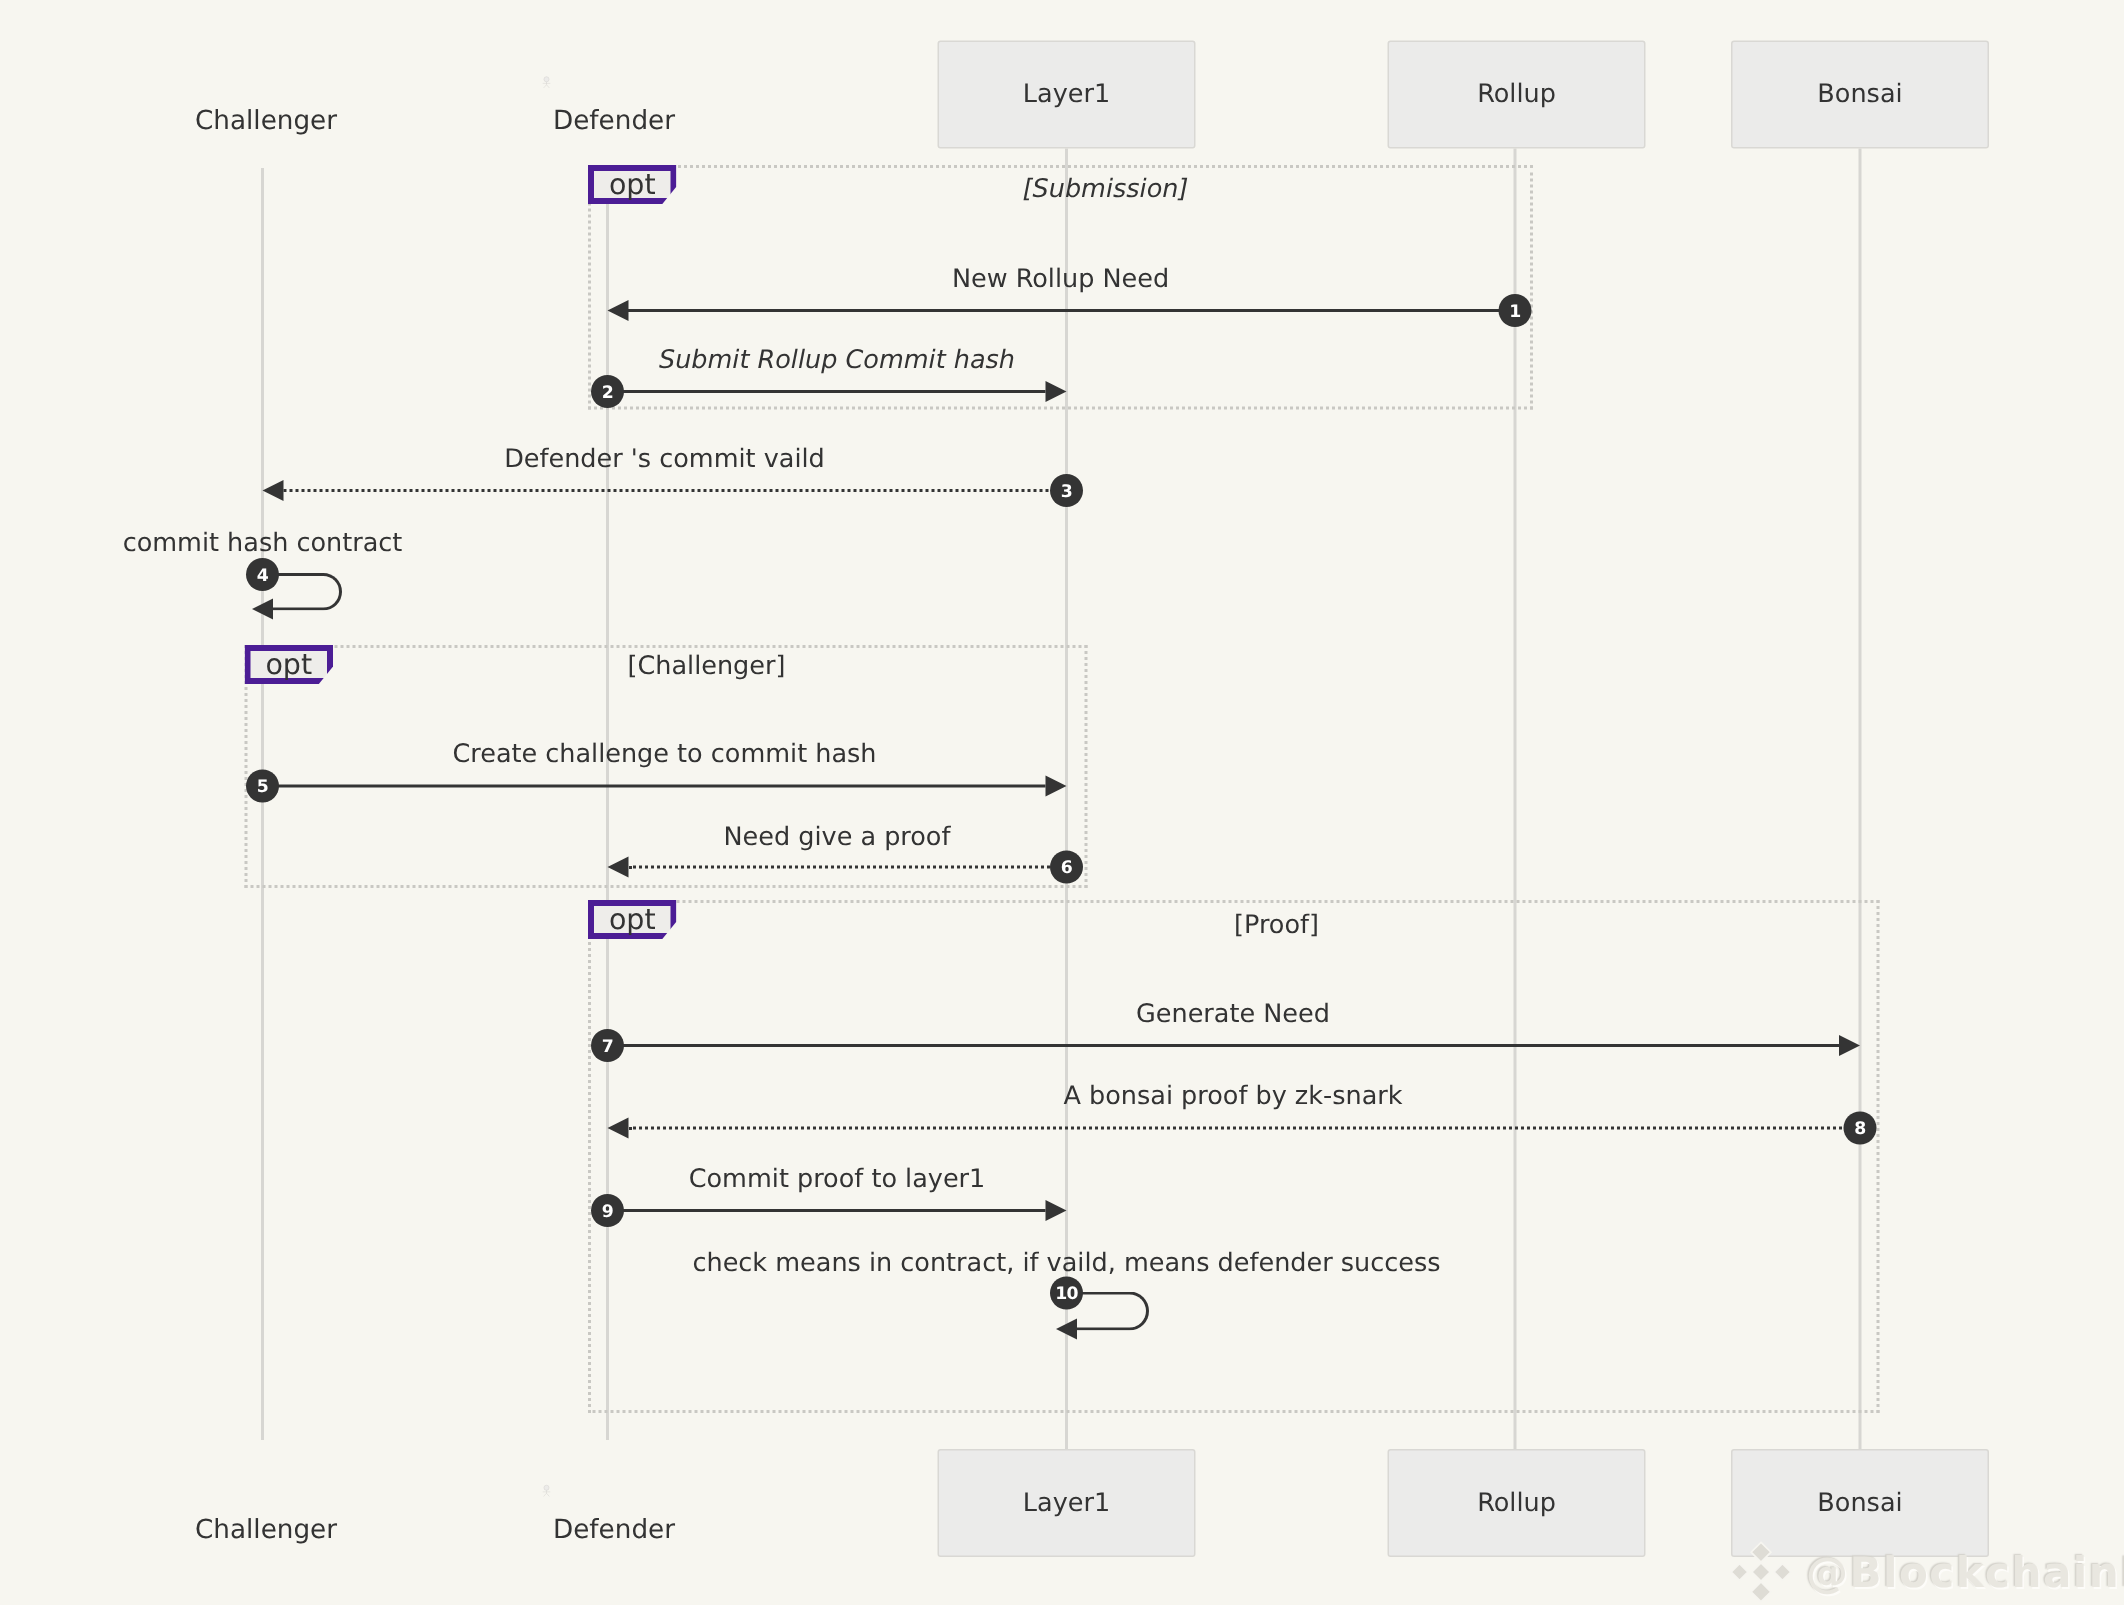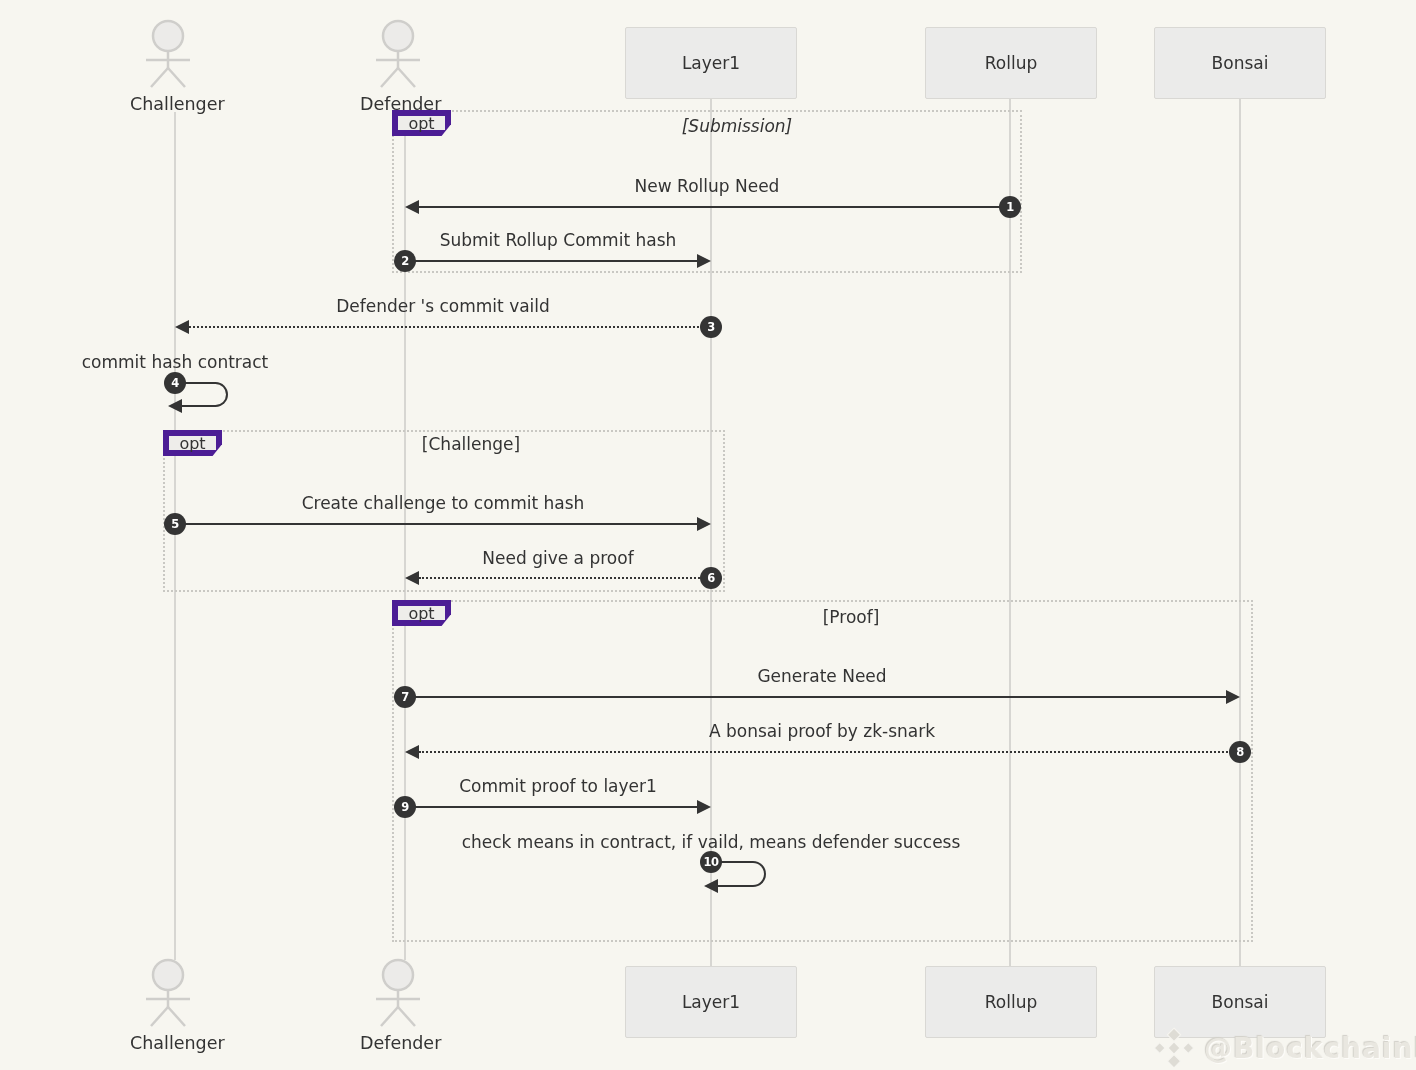--- a/index.html
+++ b/index.html
@@ -16,31 +16,31 @@
 
   
   .pbox {
     position: absolute; width: 172px; height: 72px;
     background: #ebebea; border: 1px solid #d9d8d4; border-radius: 2px;
     display: flex; align-items: center; justify-content: center;
     font-size: 17px; color: #333; box-sizing: border-box;
   }
 
   
-  .actor { position: absolute; width: 90px; display: flex; flex-direction: column; align-items: flex-start; }
+  .actor { position: absolute; width: 90px; display: flex; flex-direction: row; align-items: flex-end; }
   .actor .alabel { font-size: 17.5px; color: #333; margin-top: 3px; white-space: nowrap; }
 
   
   .frame { position: absolute; border: 2px dotted #c9c8c3; box-sizing: border-box; }
   .frame-tab {
     position: absolute; width: 59px; height: 26px;
-    background: #eeedea; border: 6px solid #4c1d95; box-sizing: border-box;
+    background: #eeedea; border: 4px solid #4c1d95; box-sizing: border-box;
     clip-path: polygon(0 0, 100% 0, 100% 55%, 84% 100%, 0 100%);
     display: flex; align-items: center; justify-content: center;
-    font-size: 16px; color: #333;
+    font-size: 19px; color: #333;
   }
   .frame-title {
     position: absolute; transform: translateX(-50%);
     font-size: 17px; color: #333; white-space: nowrap;
   }
 
   
   .msg-label {
     position: absolute; transform: translateX(-50%);
     font-size: 17px; color: #333; white-space: nowrap; line-height: 20px;
@@ -82,21 +82,21 @@
   <div class="lifeline" style="left:710px; top:99px;  height:867px;"></div>
   <div class="lifeline" style="left:1009px; top:99px; height:867px;"></div>
   <div class="lifeline" style="left:1239px; top:99px; height:867px;"></div>
 
   <div class="frame" style="left:392px; top:110px; width:630px; height:163px;"></div>
   <div class="frame-tab" style="left:392px; top:110px;">opt</div>
   <div class="frame-title" style="left:737px; top:116px;font-style:italic;">[Submission]</div>
 
   <div class="frame" style="left:163px; top:430px; width:562px; height:162px;"></div>
   <div class="frame-tab" style="left:163px; top:430px;">opt</div>
-  <div class="frame-title" style="left:471px; top:434px;">[Challenge]</div>
+  <div class="frame-title" style="left:471px; top:434px;">[Challenger]</div>
 
   <div class="frame" style="left:392px; top:600px; width:861px; height:342px;"></div>
   <div class="frame-tab" style="left:392px; top:600px;">opt</div>
   <div class="frame-title" style="left:851px; top:607px;">[Proof]</div>
 
   <div class="actor" style="left:130px; top:19px;">
     <svg width="76" height="72" viewBox="0 0 76 72">
       <circle cx="38" cy="17" r="15" fill="#ecebe9" stroke="#cfcecb" stroke-width="2.5"></circle>
       <line x1="38" y1="32" x2="38" y2="49" stroke="#cfcecb" stroke-width="2.5"></line>
       <line x1="16" y1="41" x2="60" y2="41" stroke="#cfcecb" stroke-width="2.5"></line>
@@ -121,21 +121,21 @@
   <div class="pbox" style="left:1154px; top:27px;">Bonsai</div>
 
   <div>
     <div class="msg-label" style="left:707px; top:176px;">New Rollup Need</div>
     <div class="mline" style="left:418px; top:206px; width:592px;"></div>
     <div class="ah left" style="left:405px; top:200px;"></div>
     <div class="badge" style="left:999px; top:196px;">1</div>
   </div>
 
   <div>
-    <div class="msg-label" style="left:558px; top:230px;">Submit Rollup Commit hash</div>
+    <div class="msg-label" style="left:558px; top:230px;font-style:italic;">Submit Rollup Commit hash</div>
     <div class="mline" style="left:405px; top:260px; width:292px;"></div>
     <div class="ah right" style="left:697px; top:254px;"></div>
     <div class="badge" style="left:394px; top:250px;">2</div>
   </div>
 
   <div>
     <div class="msg-label" style="left:443px; top:296px;">Defender 's commit vaild</div>
     <div class="mline dashed" style="left:189px; top:326px; width:522px;"></div>
     <div class="ah left" style="left:175px; top:320px;"></div>
     <div class="badge" style="left:700px; top:316px;">3</div>

